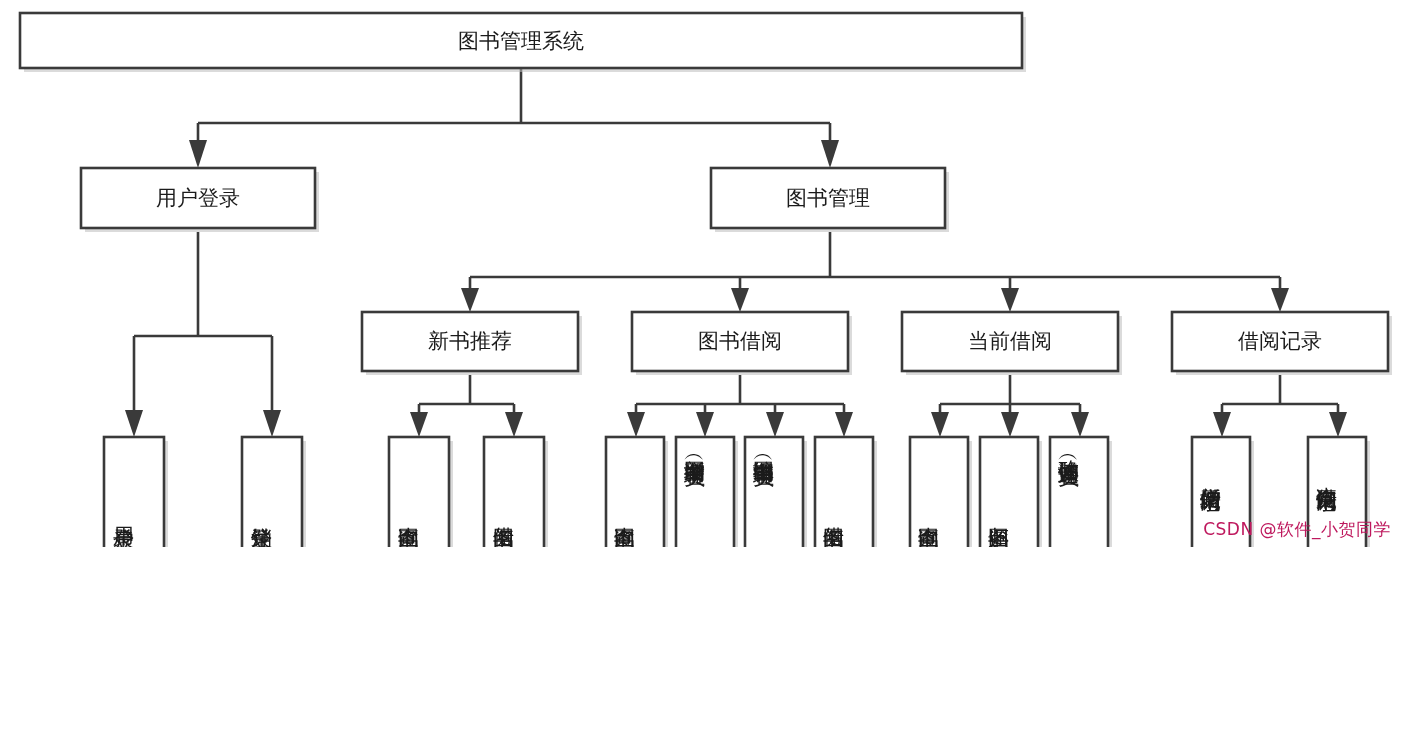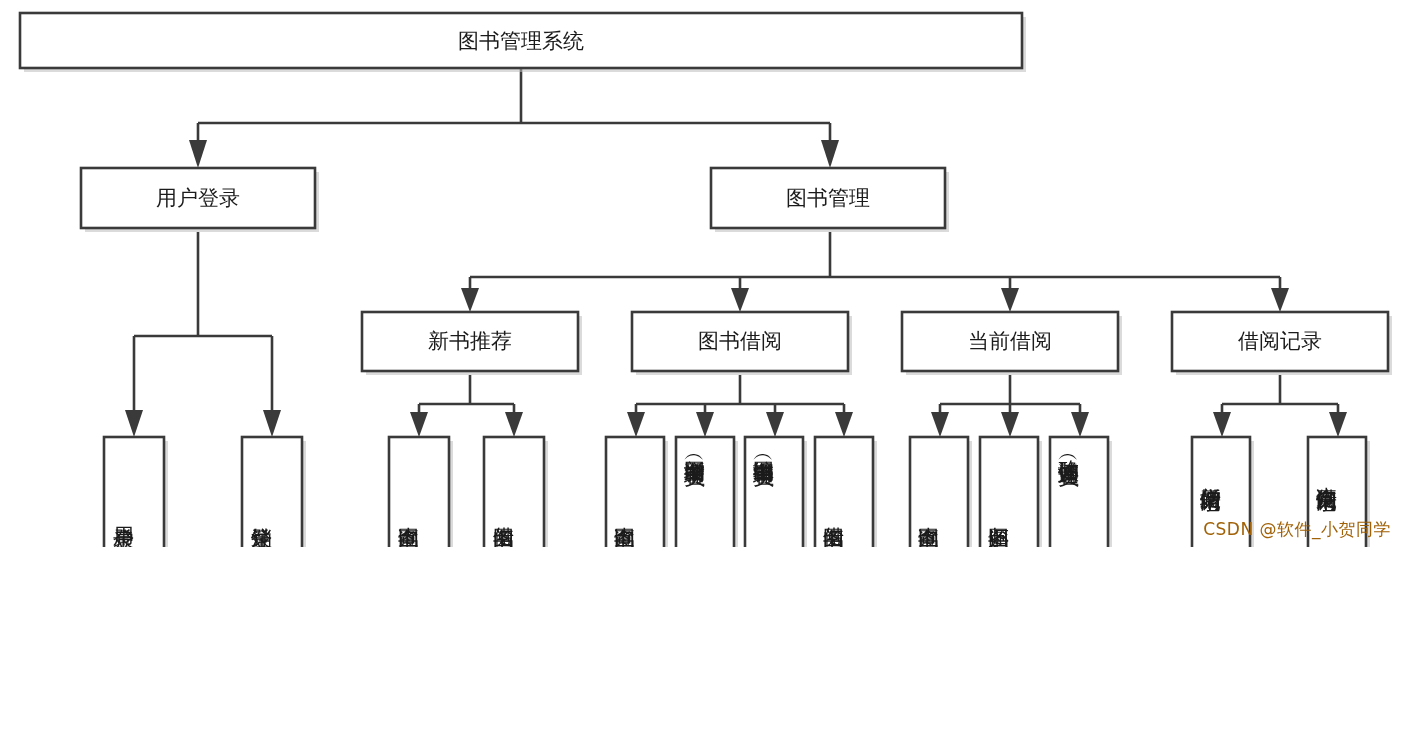--- a/index.html
+++ b/index.html
@@ -61,21 +61,21 @@
     white-space: nowrap;
     text-align: left;
     pointer-events: none;
   }
   .watermark {
     position: absolute;
     right: 14px;
     bottom: 6px;
     font-family: "DejaVu Sans", "Liberation Sans", sans-serif;
     font-size: 17px;
-    color: #a16207;
+    color: #be185d;
     letter-spacing: 0.5px;
     white-space: nowrap;
   }
 </style>
 </head>
 <body>
 
 <div id="diagram-root">
 
   <svg class="diagram-canvas" viewBox="0 0 1405 747">

